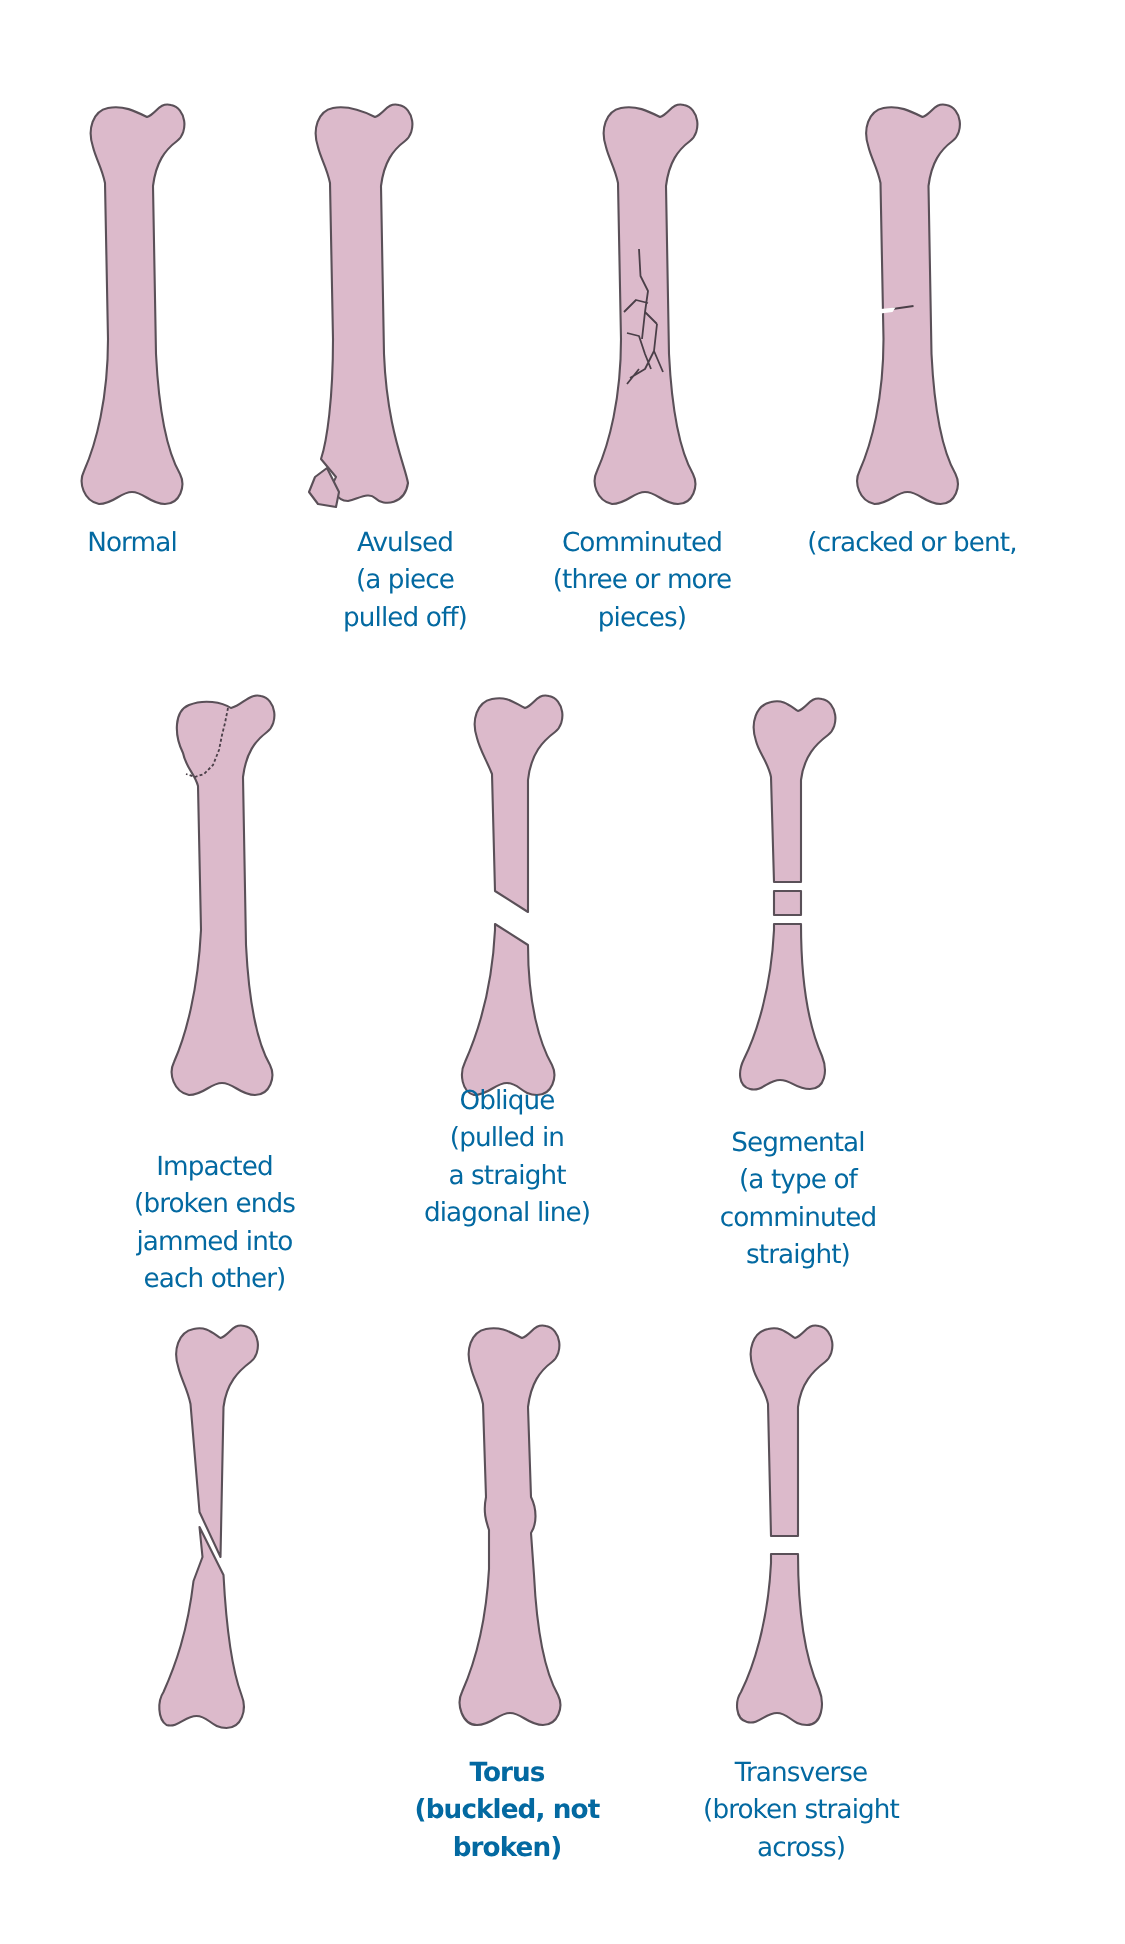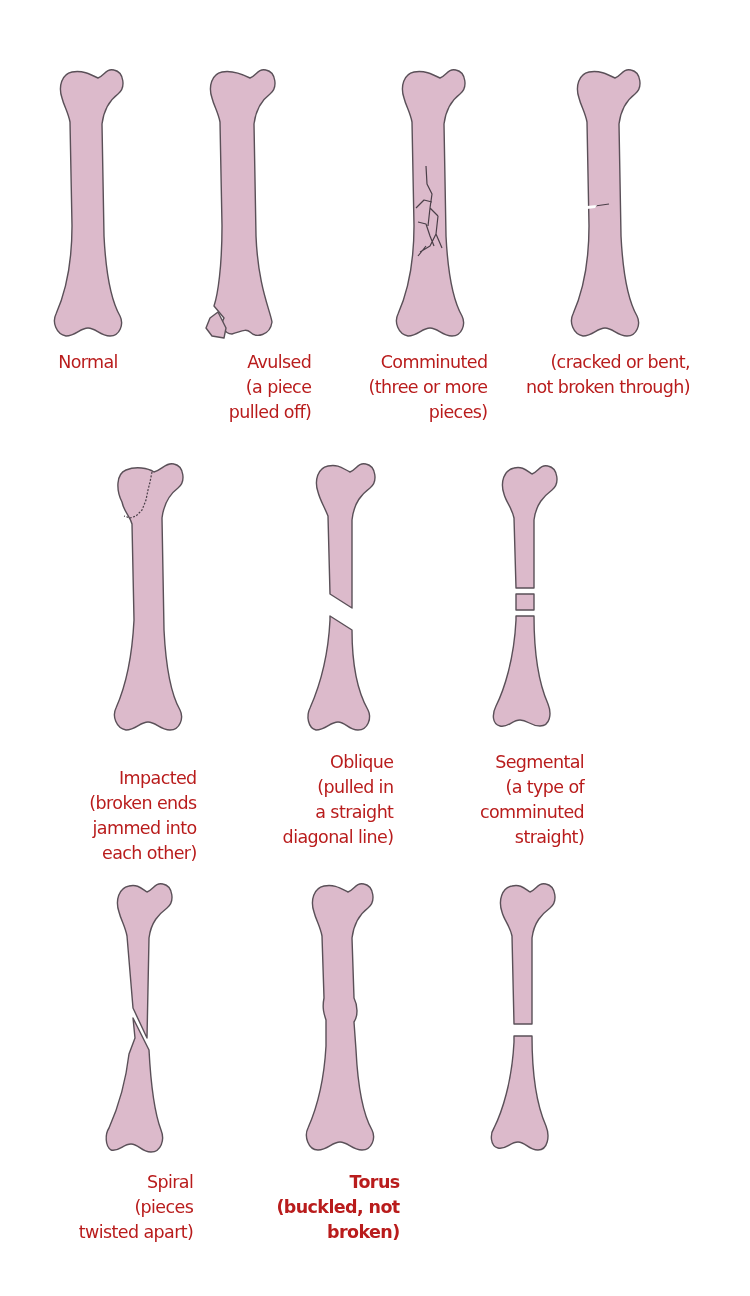--- a/index.html
+++ b/index.html
@@ -3,22 +3,22 @@
   <meta charset="utf-8">
   <style>
     html, body { margin: 0; padding: 0; background: #ffffff; }
     body { width: 750px; height: 1296px; position: relative; overflow: hidden;
            font-family: "DejaVu Sans", sans-serif; }
     .diagram { position: absolute; left: 0; top: 0; width: 750px; height: 1296px; }
     .bone-svg { position: absolute; overflow: visible; }
     .bone-svg path, .bone-svg polygon, .bone-svg rect { fill: #dcbacb; stroke: #5a5058; stroke-width: 1.4; stroke-linejoin: round; }
     .bone-svg .crack { fill: none; stroke: #4a3f48; stroke-width: 1.2; }
     .bone-svg .gap { fill: #ffffff; stroke: none; }
-    .label { position: absolute; text-align: right; font-size: 17.5px; line-height: 25px;
-             color: #b91c1c; letter-spacing: -0.6px; white-space: nowrap; transform: translateX(-50%); }
+    .label { position: absolute; text-align: center; font-size: 17.5px; line-height: 25px;
+             color: #0369a1; letter-spacing: -0.6px; white-space: nowrap; transform: translateX(-50%); }
     .label span { display: block; }
   </style>
 </head>
 <body>
 
 <div class="diagram">
 
   <svg class="bone-svg" style="left:50px;top:66px;" width="80" height="280" viewBox="0 0 80 280">
     <path d="M22,6 C12,8 8,20 12,32 C14,40 18,46 20,56 L22,160 C22,200 14,230 6,248 C2,256 6,268 16,270 C26,270 30,262 38,262 C46,262 50,270 60,270 C70,270 74,258 70,250 C62,236 56,210 54,170 L52,58 C54,42 60,34 68,28 C76,22 74,6 64,4 C56,2 54,10 48,12 C40,8 32,4 22,6 Z"></path>
   </svg>
@@ -80,50 +80,49 @@
   </div>
 
   <div class="label" style="left:428px;top:350px;">
     <span>Comminuted</span>
     <span>(three or more</span>
     <span>pieces)</span>
   </div>
 
   <div class="label" style="left:608px;top:350px;">
     <span>(cracked or bent,</span>
-    <span>not broken through)</span>
   </div>
 
   <div class="label" style="left:143px;top:750px;margin-top:16px;">
     <span>Impacted</span>
     <span>(broken ends</span>
     <span>jammed into</span>
     <span>each other)</span>
   </div>
 
-  <div class="label" style="left:338px;top:750px;">
+  <div class="label" style="left:338px;top:722px;">
     <span>Oblique</span>
     <span>(pulled in</span>
     <span>a straight</span>
     <span>diagonal line)</span>
   </div>
 
   <div class="label" style="left:532px;top:750px;">
     <span>Segmental</span>
     <span>(a type of</span>
     <span>comminuted</span>
     <span>straight)</span>
   </div>
 
-  <div class="label" style="left:136px;top:1170px;">
-    <span>Spiral</span>
-    <span>(pieces</span>
-    <span>twisted apart)</span>
-  </div>
 
   <div class="label" style="left:338px;top:1170px;font-weight:bold;">
     <span>Torus</span>
     <span>(buckled, not</span>
     <span>broken)</span>
   </div>
 
+  <div class="label" style="left:534px;top:1170px;">
+    <span>Transverse</span>
+    <span>(broken straight</span>
+    <span>across)</span>
+  </div>
 
 </div>
 
 </body></html>

